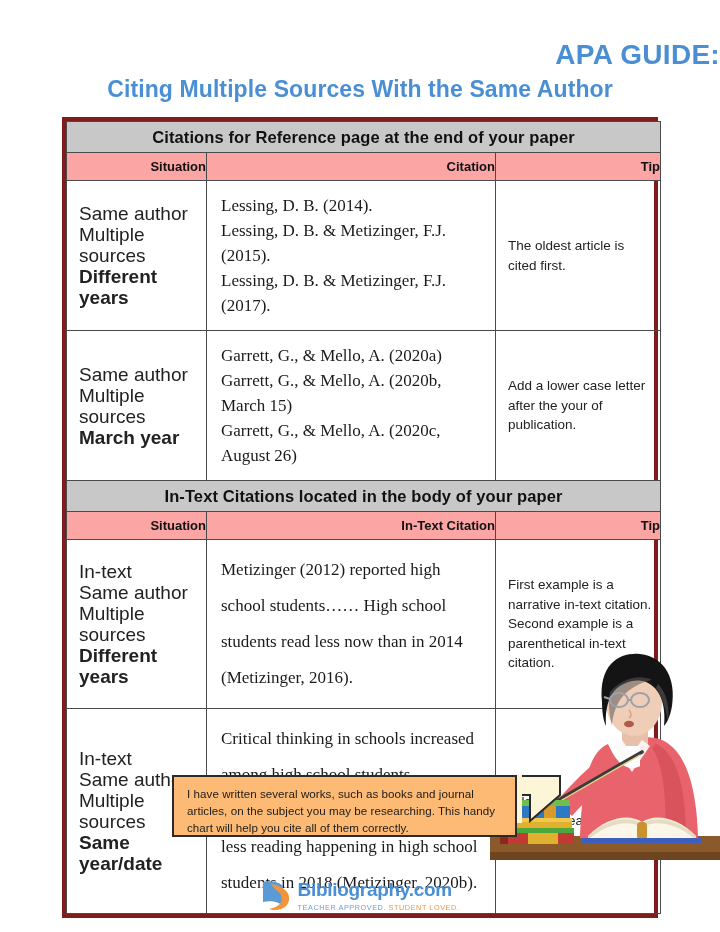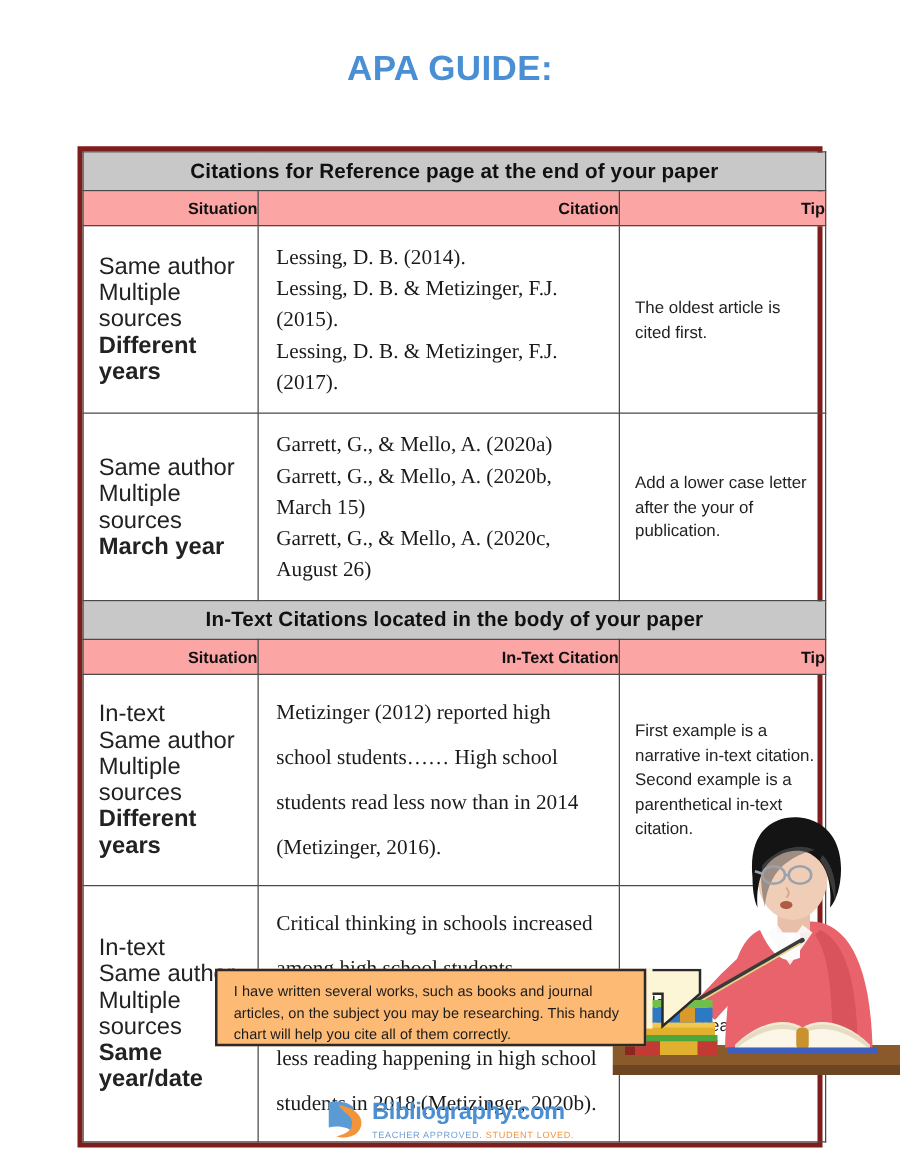--- a/index.html
+++ b/index.html
@@ -24,20 +24,21 @@
     left: 0;
     width: 720px;
     text-align: center;
   }
   .title-line1 {
     color: #4A8FD4;
     font-size: 28px;
     font-weight: bold;
     letter-spacing: 0.3px;
     line-height: 34px;
+    text-align: right;
   }
   .title-line2 {
     color: #4A8FD4;
     font-size: 23px;
     font-weight: bold;
     letter-spacing: 0.1px;
     line-height: 30px;
     margin-top: 2px;
   }
 
@@ -170,20 +171,21 @@
   .tag-a { color: #6d9fd4; }
   .tag-b { color: #f3933a; }
 </style>
 </head>
 <body>
 
 <div class="page">
 
   <div class="title-block">
     <div class="title-line1">APA GUIDE:</div>
+    <div class="title-line2">Citing Multiple Sources With the Same Author</div>
   </div>
 
   <div class="chart">
     <table class="grid">
       <colgroup>
         <col class="c1">
           <col class="c2">
           <col class="c3">
       </colgroup>
 

